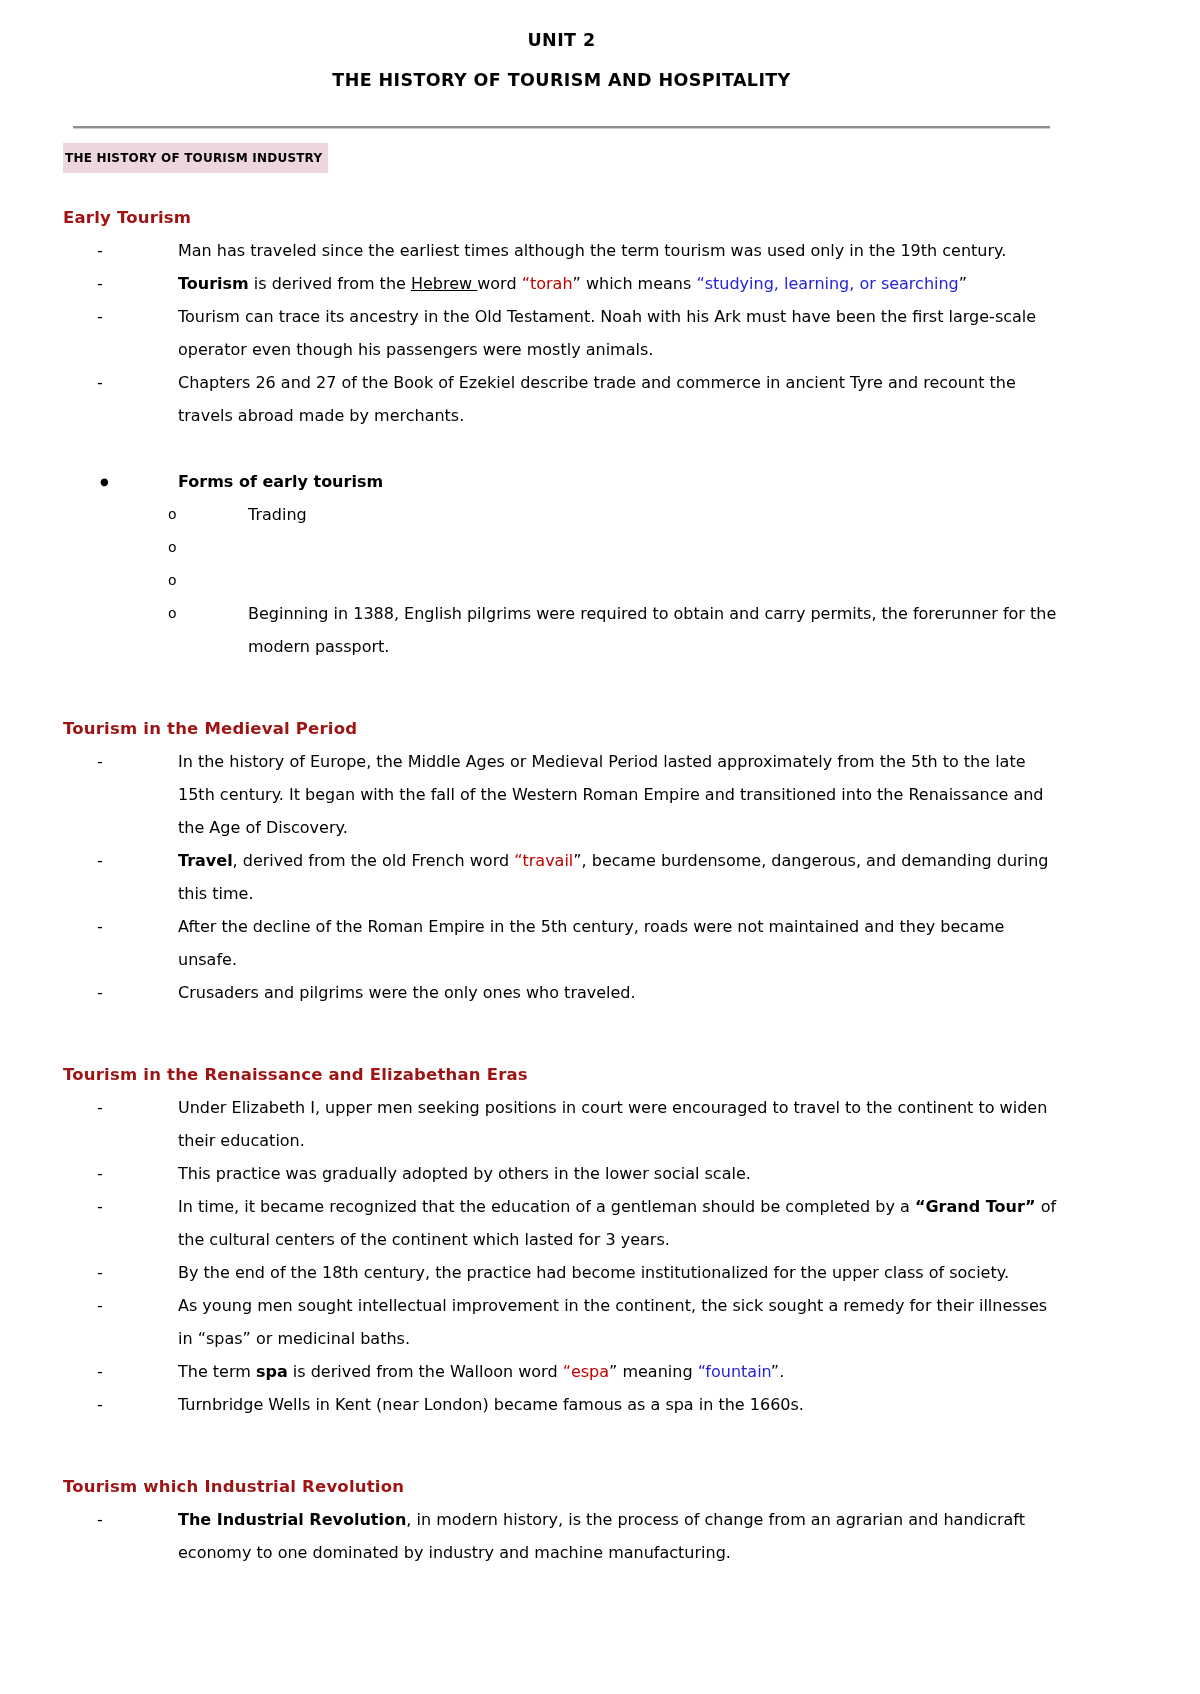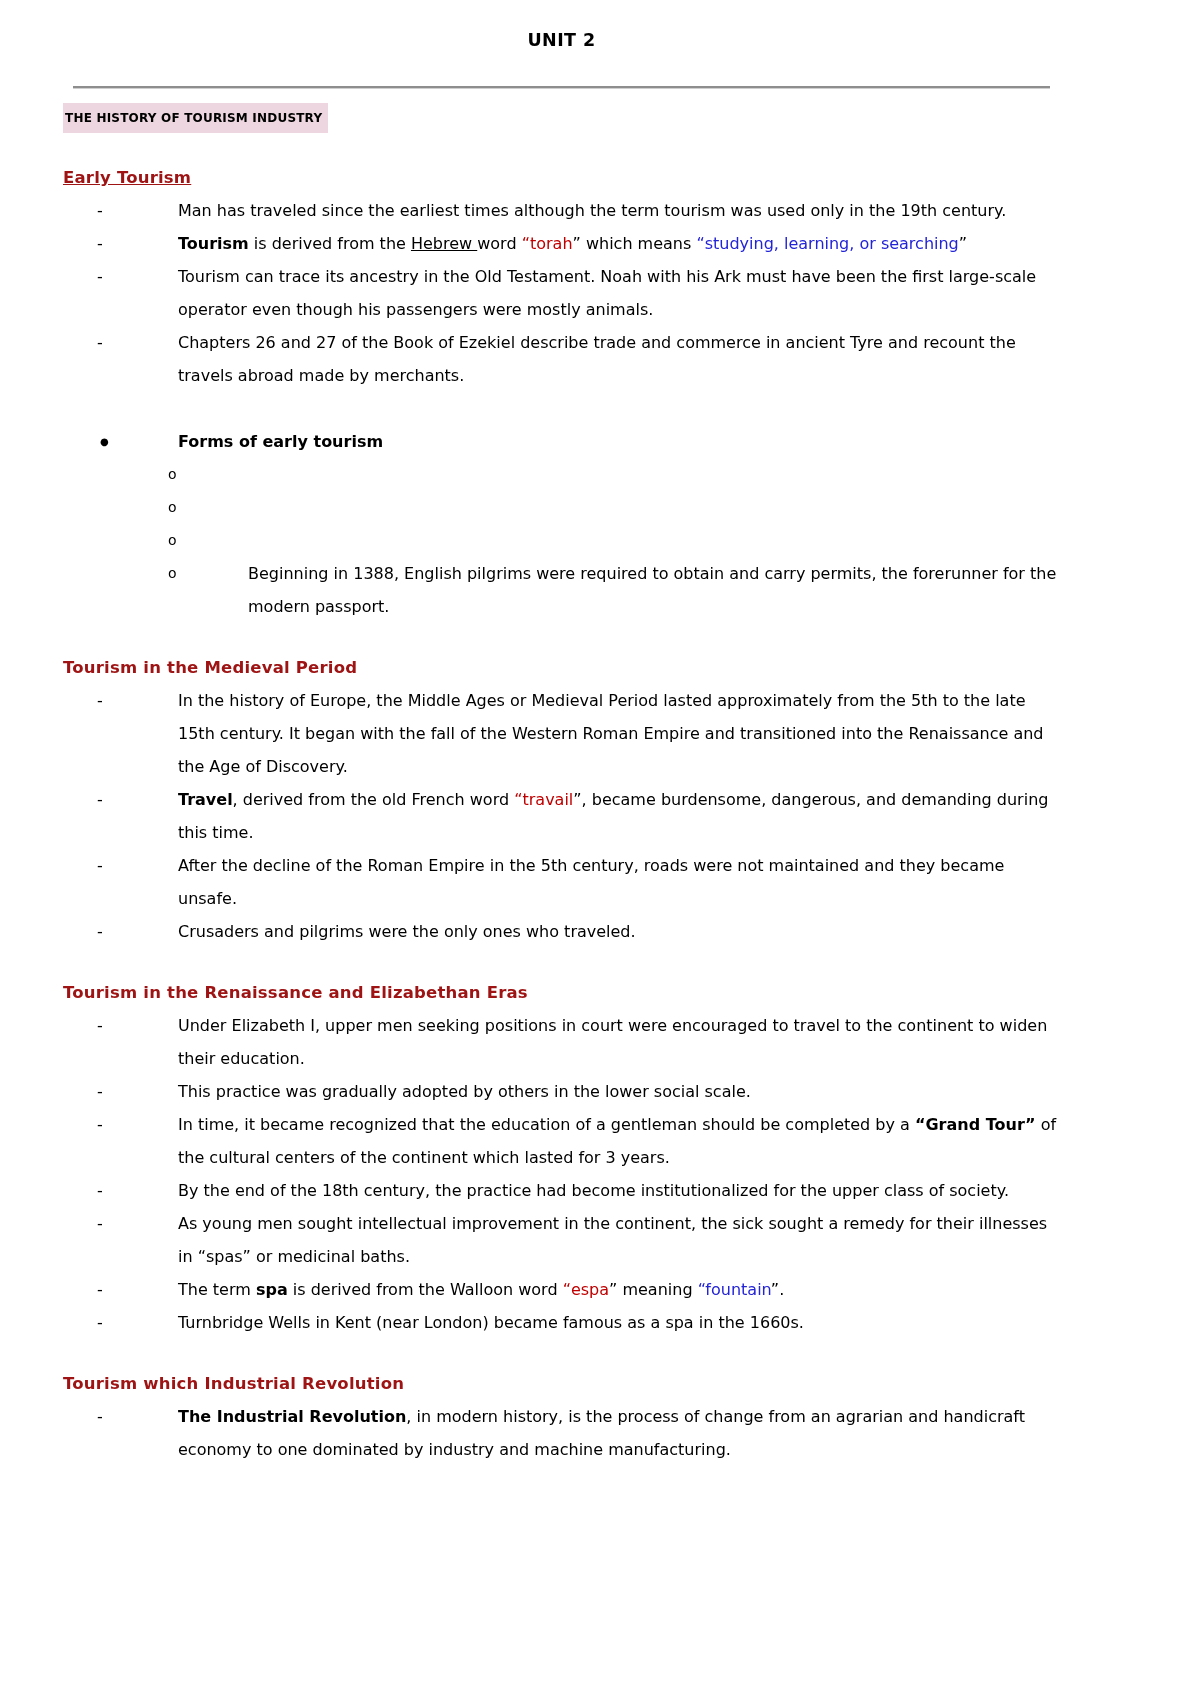--- a/index.html
+++ b/index.html
@@ -46,24 +46,24 @@
     font-weight:bold;
     font-size:12px;
     padding:2px 6px 2px 2px;
     letter-spacing:.2px;
   }
   .section-heading{
     color:var(--heading-red);
     font-weight:bold;
     font-size:16.5px;
     line-height:33px;
-    margin-top:28px;
+    margin-top:49px;
     letter-spacing:.2px;
   }
-  #content .section-heading:first-child{margin-top:28px;text-decoration:underline;}
+  #content .section-heading:first-child{margin-top:28px;}
   .li{
     display:flex;
     align-items:flex-start;
     font-size:16px;
     line-height:33px;
   }
   .li .marker{flex:0 0 auto;}
   .li .text{flex:1 1 auto;margin-left:48px;}
   .li.dash .marker{width:33px;margin-left:34px;}
   .li.bullet .marker{width:30px;margin-left:37px;font-size:10px;}
@@ -72,20 +72,21 @@
   .b{font-weight:bold;}
   .u{text-decoration:underline;}
   .c-red{color:var(--word-red);}
   .c-blue{color:var(--word-blue);}
 </style>
 </head>
 <body>
 
 <div class="page">
   <h1 class="doc-title">UNIT 2</h1>
+  <h1 class="doc-title">THE HISTORY OF TOURISM AND HOSPITALITY</h1>
   <div class="rule"></div>
   <div class="highlight-line">
     <span class="highlight">THE HISTORY OF TOURISM INDUSTRY</span>
   </div>
   <div id="content">
       <div class="section-heading">Early Tourism</div>
       <div class="li dash">
         <span class="marker">-</span>
         <span class="text"><span>Man has traveled since the earliest times although the term tourism was used only in the 19th century.</span></span>
       </div>
@@ -101,20 +102,21 @@
         <span class="marker">-</span>
         <span class="text"><span>Chapters 26 and 27 of the Book of Ezekiel describe trade and commerce in ancient Tyre and recount the travels abroad made by merchants.</span></span>
       </div>
       <div class="gap"></div>
       <div class="li bullet">
         <span class="marker">●</span>
         <span class="text"><span class="b">Forms of early tourism</span></span>
       </div>
       <div class="li circle">
         <span class="marker">o</span>
+        <span class="text"><span>Trading</span></span>
       </div>
       <div class="li circle">
         <span class="marker">o</span>
       </div>
       <div class="li circle">
         <span class="marker">o</span>
       </div>
       <div class="li circle">
         <span class="marker">o</span>
         <span class="text"><span>Beginning in 1388, English pilgrims were required to obtain and carry permits, the forerunner for the modern passport.</span></span>

